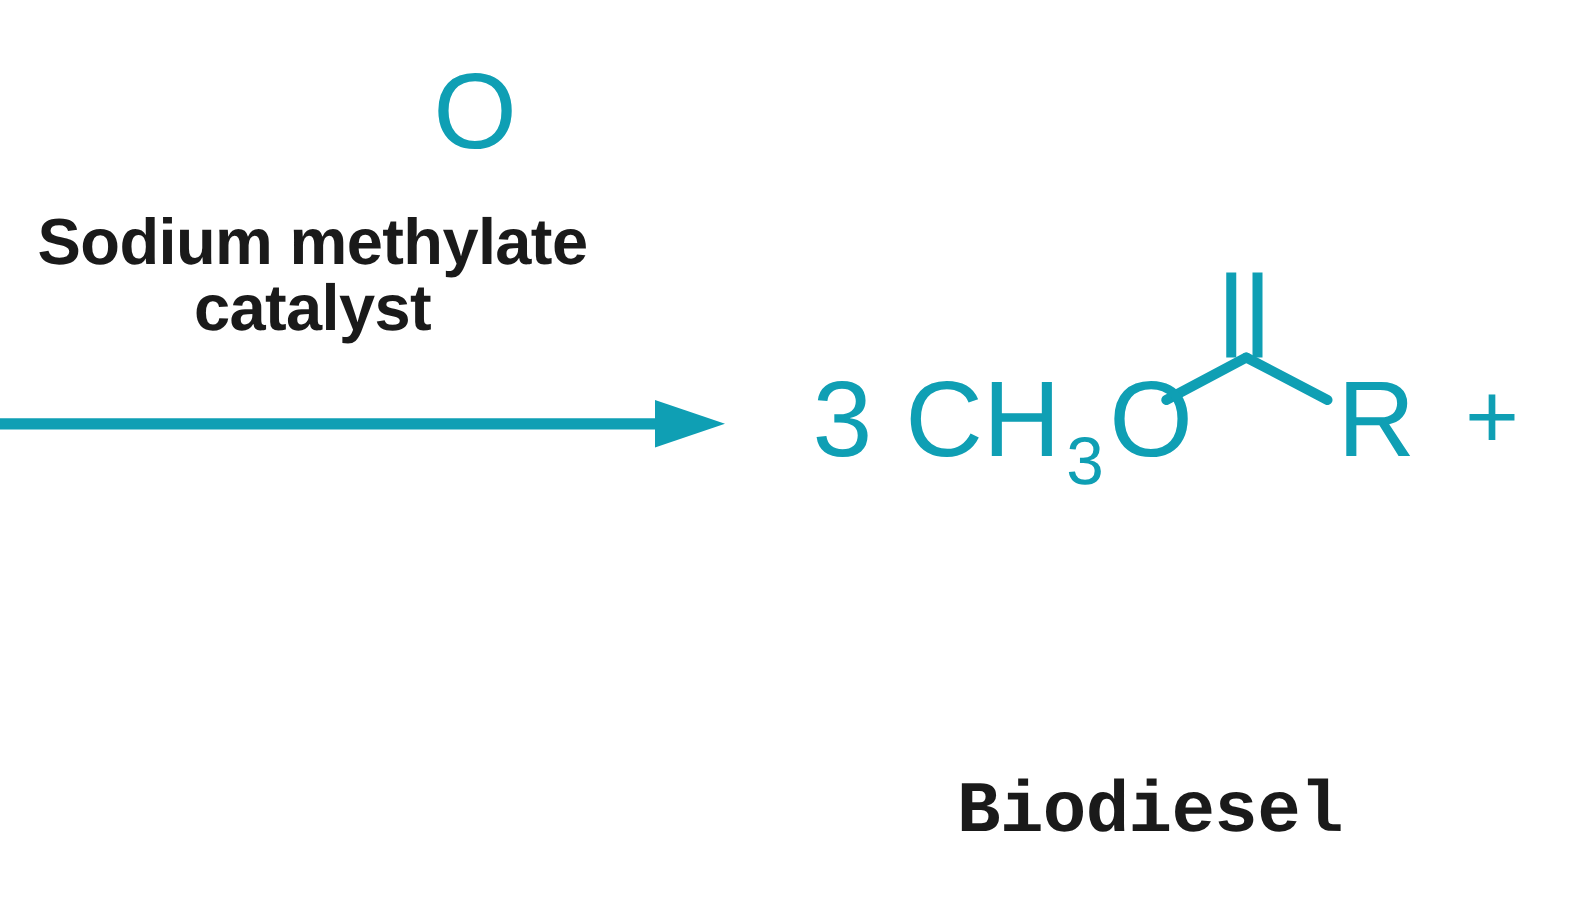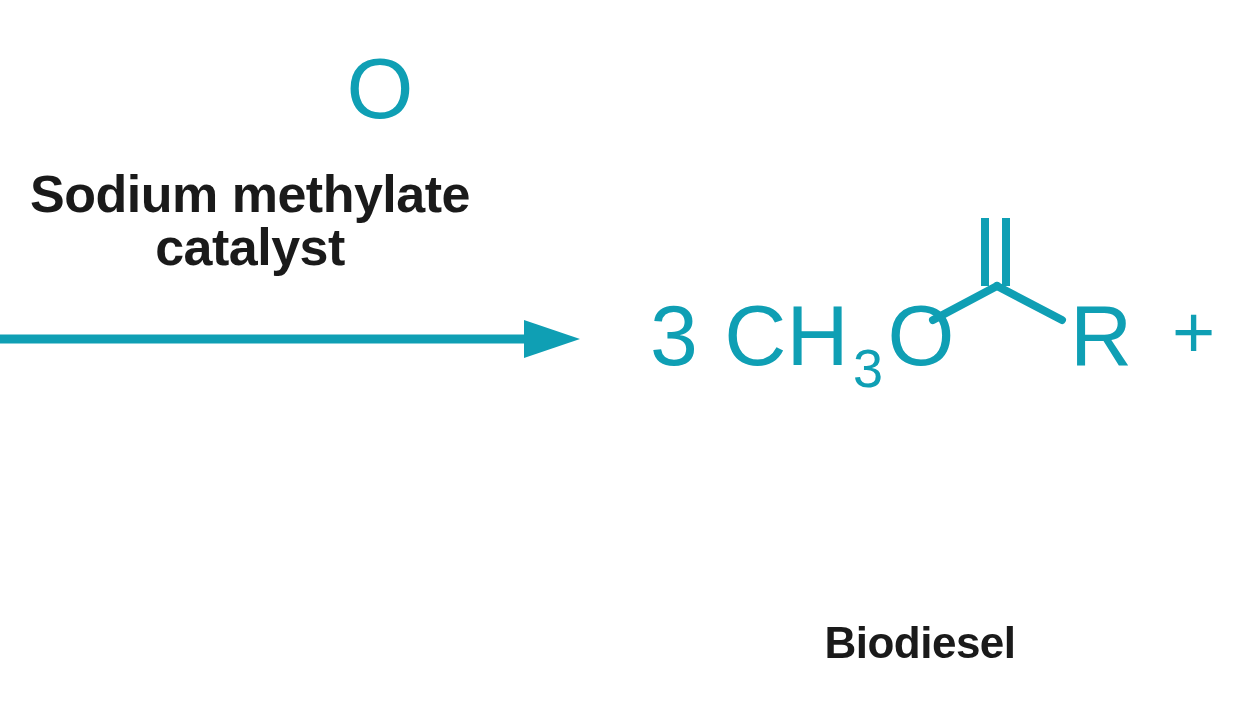--- a/index.html
+++ b/index.html
@@ -67,23 +67,23 @@
 
   
   .caption {
     position: absolute;
     left: 640px;
     top: 618px;
     width: 560px;
     text-align: center;
   }
   .caption-text {
-    font-family: Liberation Sans, sans-serif;
+    font-family: Liberation Mono, monospace;
     font-weight: bold;
-    font-size: 44px;
+    font-size: 58px;
     letter-spacing: -0.5px;
     color: #1a1a1a;
     white-space: nowrap;
   }
 </style>
 </head>
 <body>
 
 <div id="canvas">
 

